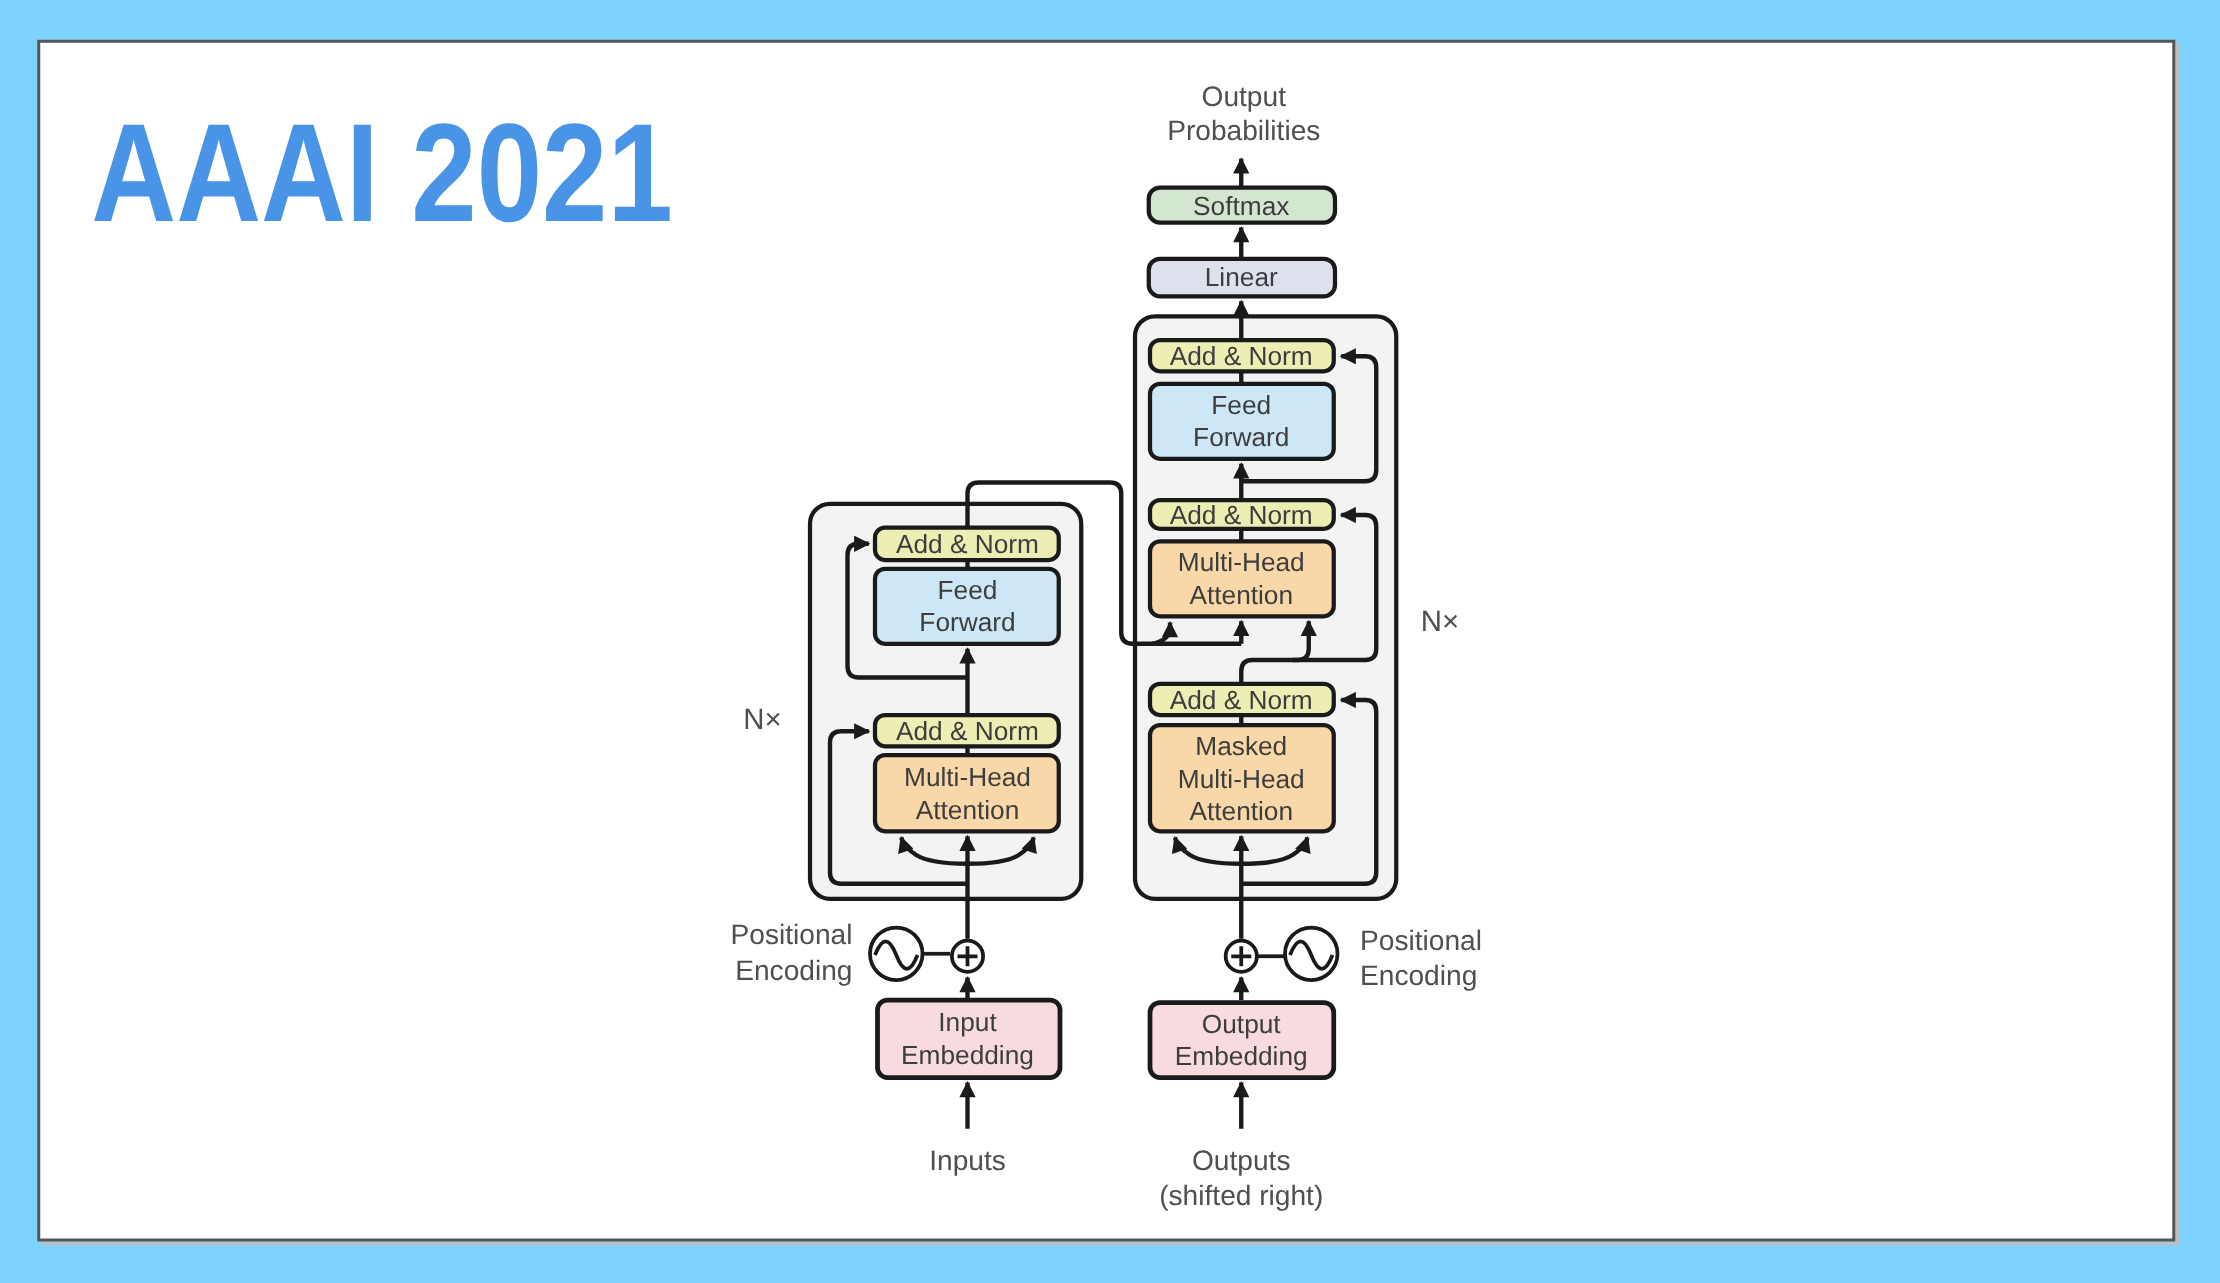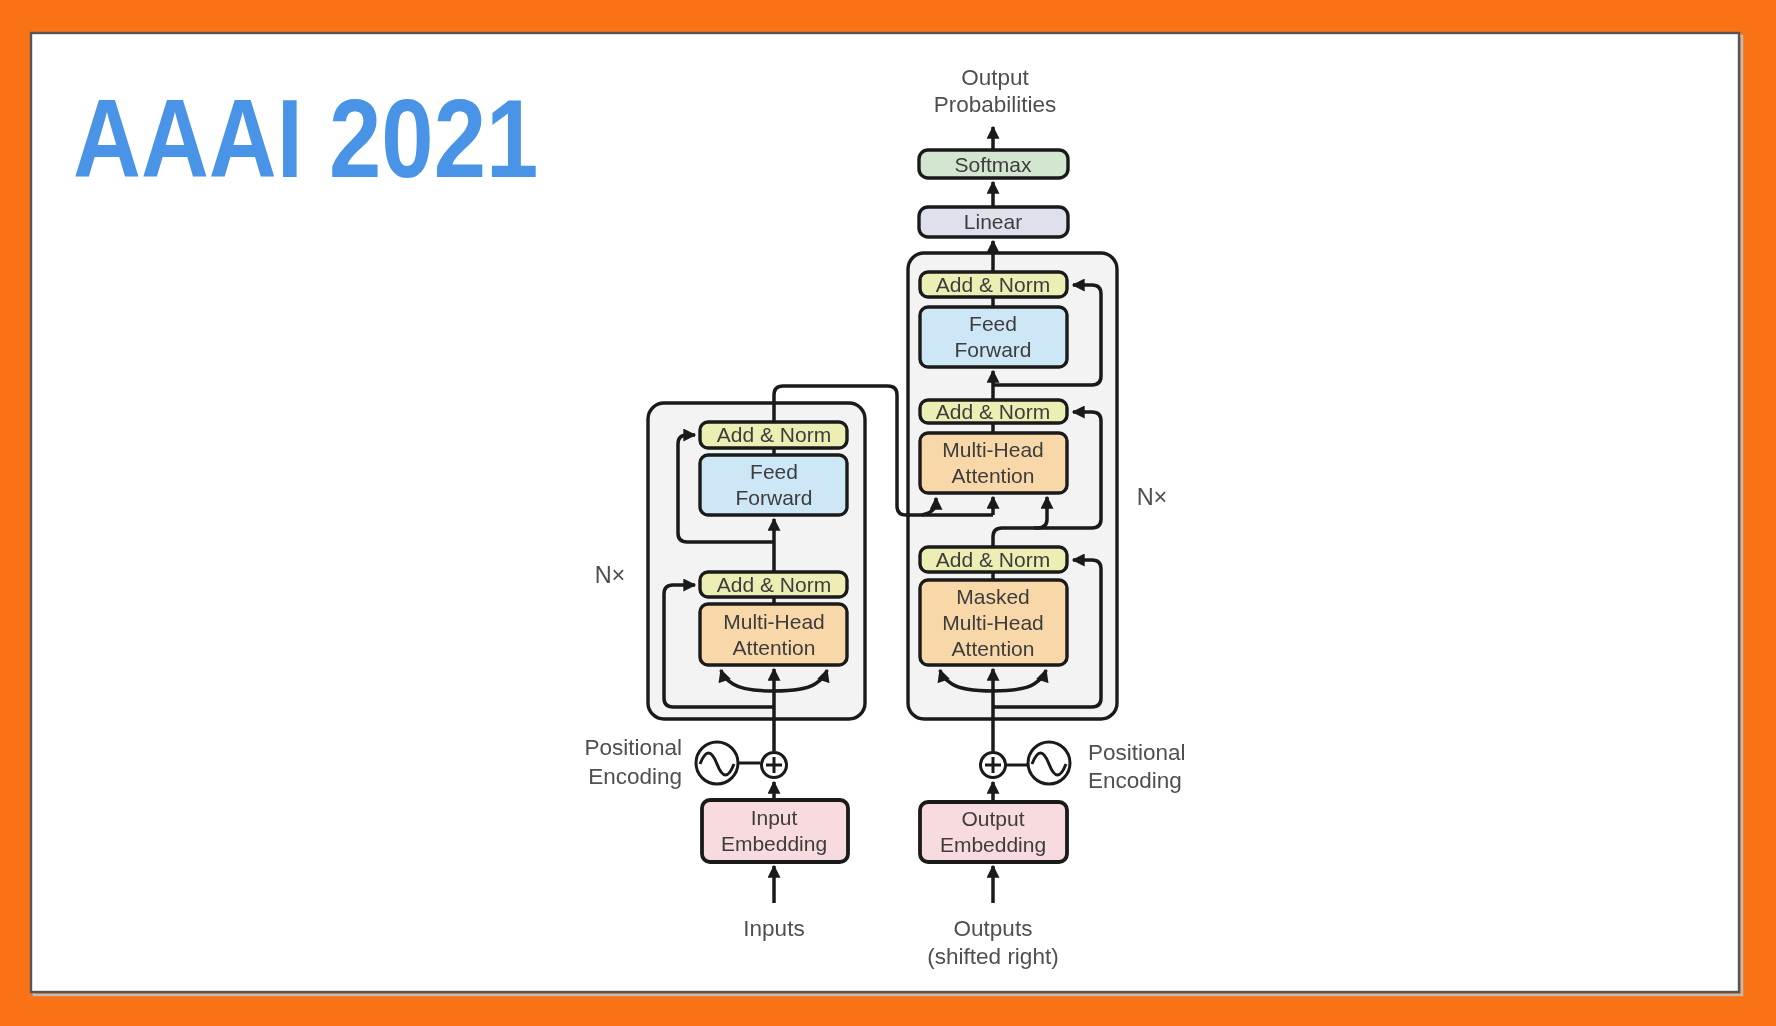--- a/index.html
+++ b/index.html
@@ -1,16 +1,16 @@
 <!DOCTYPE html>
 <html><head>
 <meta charset="utf-8">
 <style>
   html,body{margin:0;padding:0;background:#ffffff;}
-  .stage{position:relative;width:1776px;height:1026px;background:#f97316;overflow:hidden;}
+  .stage{position:relative;width:1776px;height:1026px;background:#7dd3fc;overflow:hidden;}
   svg{position:absolute;left:0;top:0;}
   text{font-family:"Liberation Sans", sans-serif;}
   .box-label{font-size:21px;}
   .outer-label{font-size:22.5px;}
   .n-label{font-size:23.5px;}
   .slide-title{font-size:112px;font-weight:bold;}
 </style>
 </head>
 <body>
 

